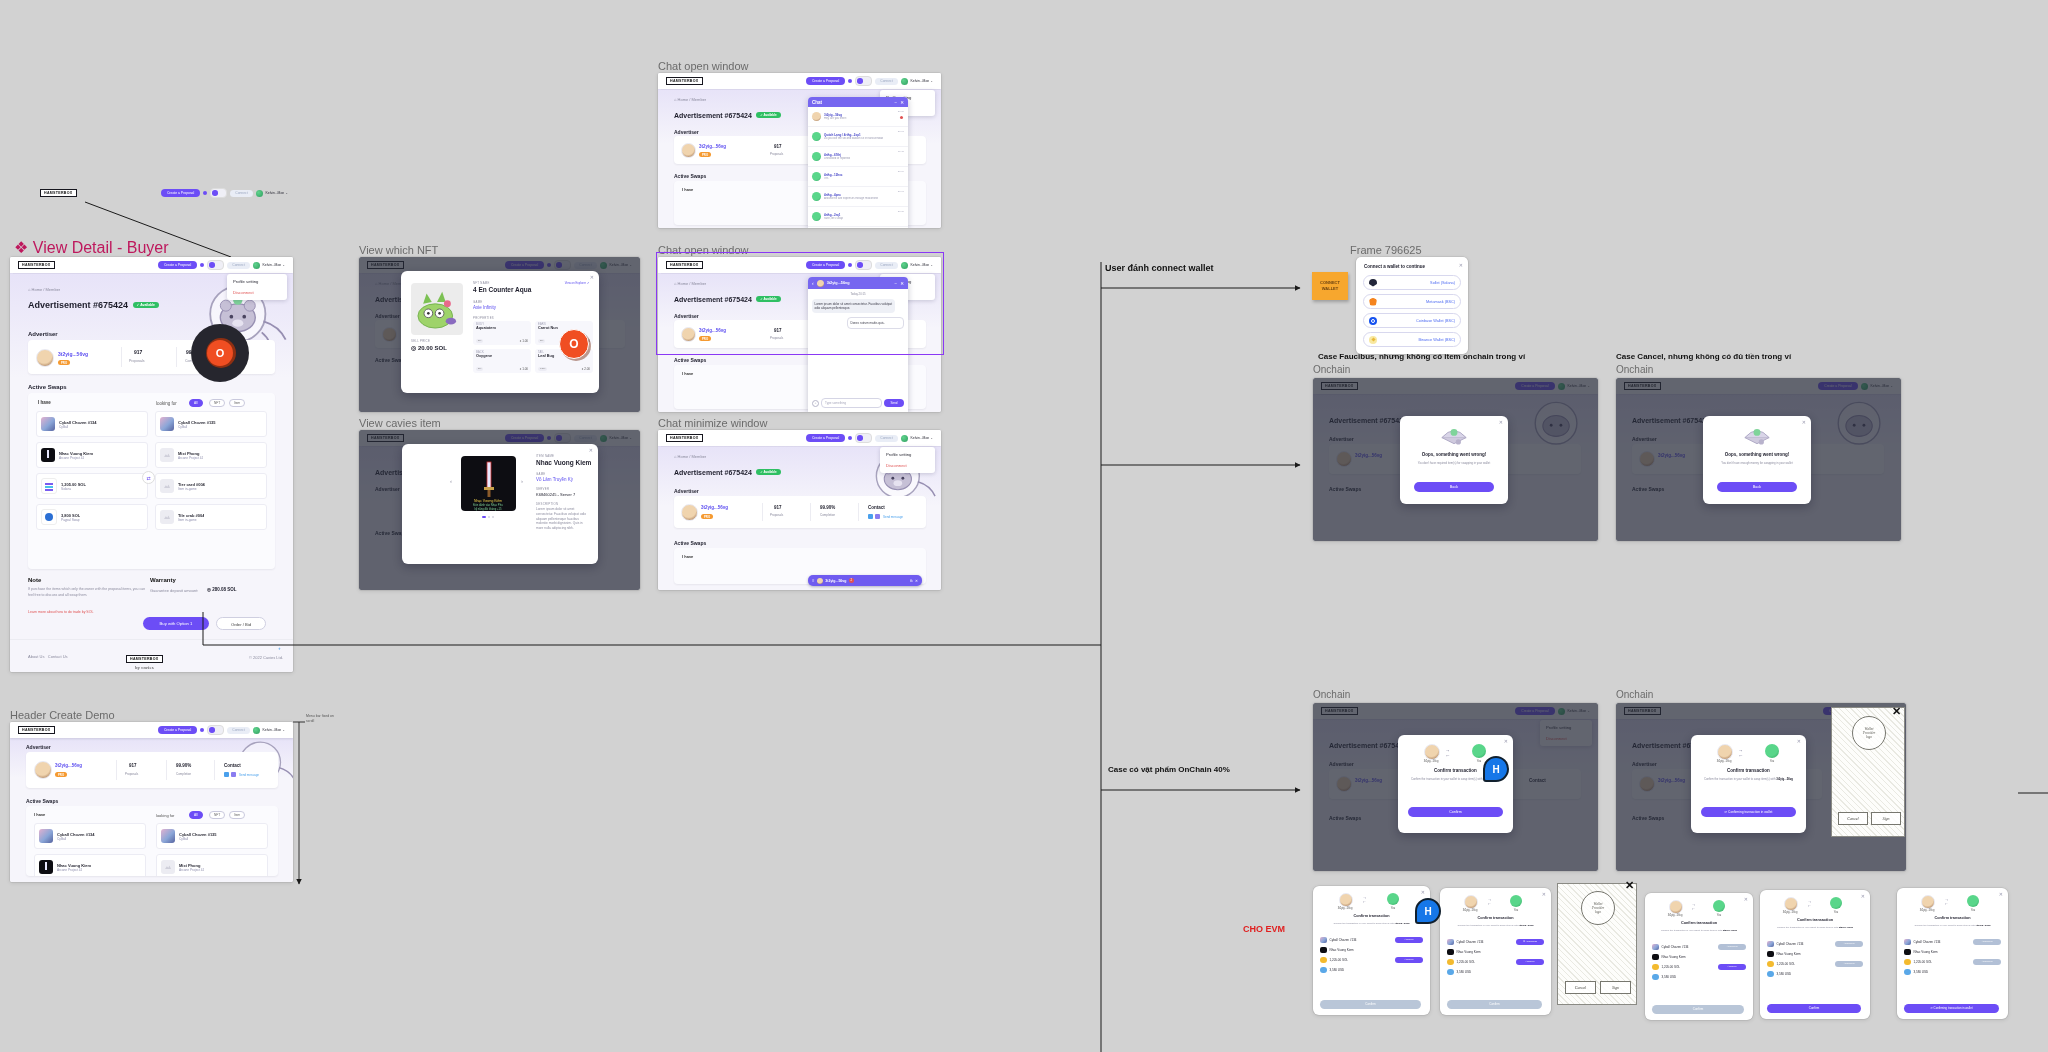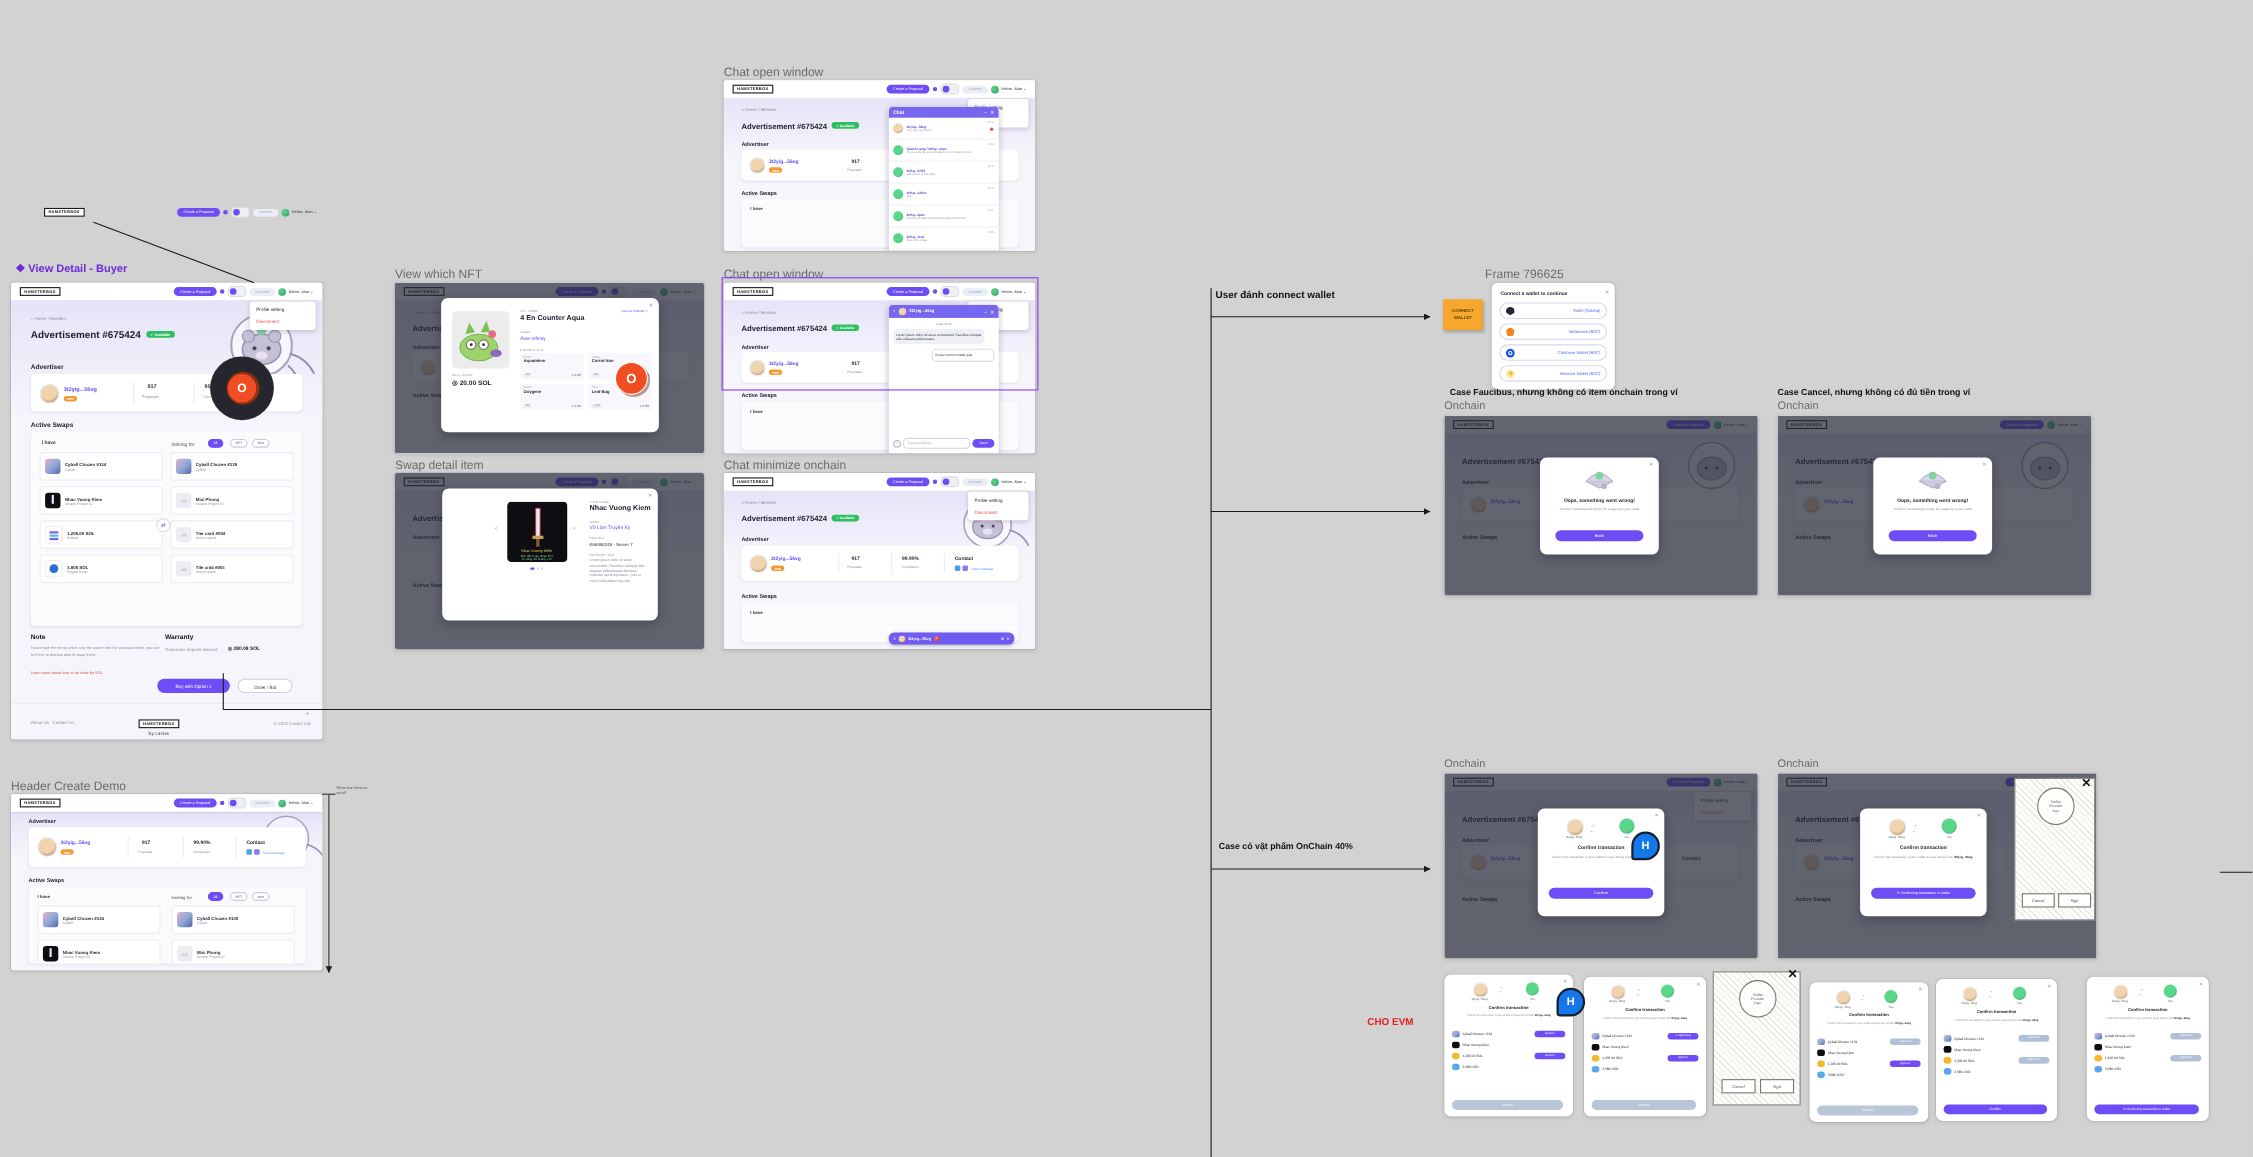--- a/index.html
+++ b/index.html
@@ -1,20 +1,20 @@
 <!DOCTYPE html>
 <html><head>
 <meta charset="utf-8">
 <style>
   html,body{margin:0;padding:0;background:#d2d2d2;font-family:"Liberation Sans",sans-serif}
   #canvas{position:relative;width:2048px;height:1052px;background:#d2d2d2;overflow:hidden}
   .ab{position:absolute}
   .frame{position:absolute;background:#fff;border-radius:2px;box-shadow:0 0 0 .6px rgba(0,0,0,.10),0 1px 4px rgba(0,0,0,.12)}
   .ftitle{position:absolute;font-size:11px;color:#6b6b6b;white-space:nowrap}
-  .ftitle.purple{color:#6d28d9;font-weight:bold;font-size:10px}
+  .ftitle.purple{color:#be185d;font-weight:normal;font-size:16px}
   .page{position:absolute;inset:0;background:#f6f5fb;overflow:hidden;border-radius:2px}
   .hero{position:absolute;top:16px;left:0;right:0;background:linear-gradient(180deg,#e7e3f8,#f6f5fb)}
   .dim{position:absolute;inset:0;background:rgba(37,41,56,.72);z-index:5}
   
   .mh{position:absolute;top:0;left:0;right:0;height:16px;background:#fff;display:flex;align-items:center;gap:3px;padding:0 8px;z-index:3;box-shadow:0 .5px 1px rgba(20,20,50,.06)}
   .mh-logo{font-size:3.6px;font-weight:bold;border:.8px solid #16161e;padding:1px 3px;letter-spacing:.3px;color:#111;background:#fff;white-space:nowrap}
   .sp{flex:1}
   .mh-btn{background:#6c4df6;color:#fff;border-radius:7px;font-size:3.4px;padding:2px 6px;white-space:nowrap}
   .mh-dot{width:4px;height:4px;border-radius:50%;background:#6c4df6}
   .mh-toggle{width:15px;height:8px;border-radius:4px;background:#efeff6;border:.5px solid #ddd;position:relative}
@@ -375,21 +375,21 @@
               <span class="an">Leaf Bug</span>
               <span class="abg">0.5%</span>
               <span class="av2">x 2.00</span>
             </div>
           </div>
       </div>
       <div class="ocursor-sm" style="left:200px;top:72px">O</div>
     </div>
   </div>
 
-  <div class="ftitle" style="left:359px;top:417px">Swap detail item</div>
+  <div class="ftitle" style="left:359px;top:417px">View cavies item</div>
   <div class="frame" style="left:359px;top:430px;width:281px;height:160px">
     <div class="page">
       <div class="hero" style="height:55px"></div>
       <div class="mh">
         <span class="mh-logo">HAMSTERBOX</span>
           <span class="sp"></span>
         <span class="mh-btn">Create a Proposal</span>
         <span class="mh-dot"></span>
           <span class="mh-toggle"></span>
         <span class="mh-pill">Connect</span>
@@ -586,21 +586,21 @@
         <div class="ab" style="left:0;right:0;bottom:4px;display:flex;align-items:center;gap:2px;padding:0 4px">
           <span style="width:5px;height:5px;border-radius:50%;border:.6px solid #b5b5c8;color:#b5b5c8;font-size:3.5px;line-height:4.5px;text-align:center">+</span>
           <span style="flex:1;height:8px;border:.5px solid #d5d5e5;border-radius:4px;font-size:3px;color:#a8a8bc;line-height:8px;padding-left:3px">Type something</span>
           <span style="width:20px;height:8px;background:#6c4df6;border-radius:4px;color:#fff;font-size:3px;line-height:8px;text-align:center">Send</span>
         </div>
       </div>
     </div>
   </div>
   <div class="sel" style="left:656px;top:252px;width:286px;height:101px"></div>
 
-  <div class="ftitle" style="left:658px;top:417px">Chat minimize onchain</div>
+  <div class="ftitle" style="left:658px;top:417px">Chat minimize window</div>
   <div class="frame" style="left:658px;top:430px;width:283px;height:160px">
     <div class="page">
       <div class="hero" style="height:60px"></div>
       <svg class="hamster" viewBox="0 0 100 95" style="right:0;top:16px;width:72px;height:68px">
         <circle cx="40" cy="42" r="30" fill="rgba(255,255,255,.55)" stroke="#a7a2bd" stroke-width="2"></circle>
         <ellipse cx="40" cy="46" rx="19" ry="15" fill="#c6c0d6" stroke="#978fb2" stroke-width="1.5"></ellipse>
         <circle cx="27" cy="33" r="6" fill="#c6c0d6" stroke="#978fb2"></circle>
           <circle cx="53" cy="33" r="6" fill="#c6c0d6" stroke="#978fb2"></circle>
         <circle cx="33" cy="45" r="2" fill="#4a4460"></circle>
           <circle cx="47" cy="45" r="2" fill="#4a4460"></circle>

